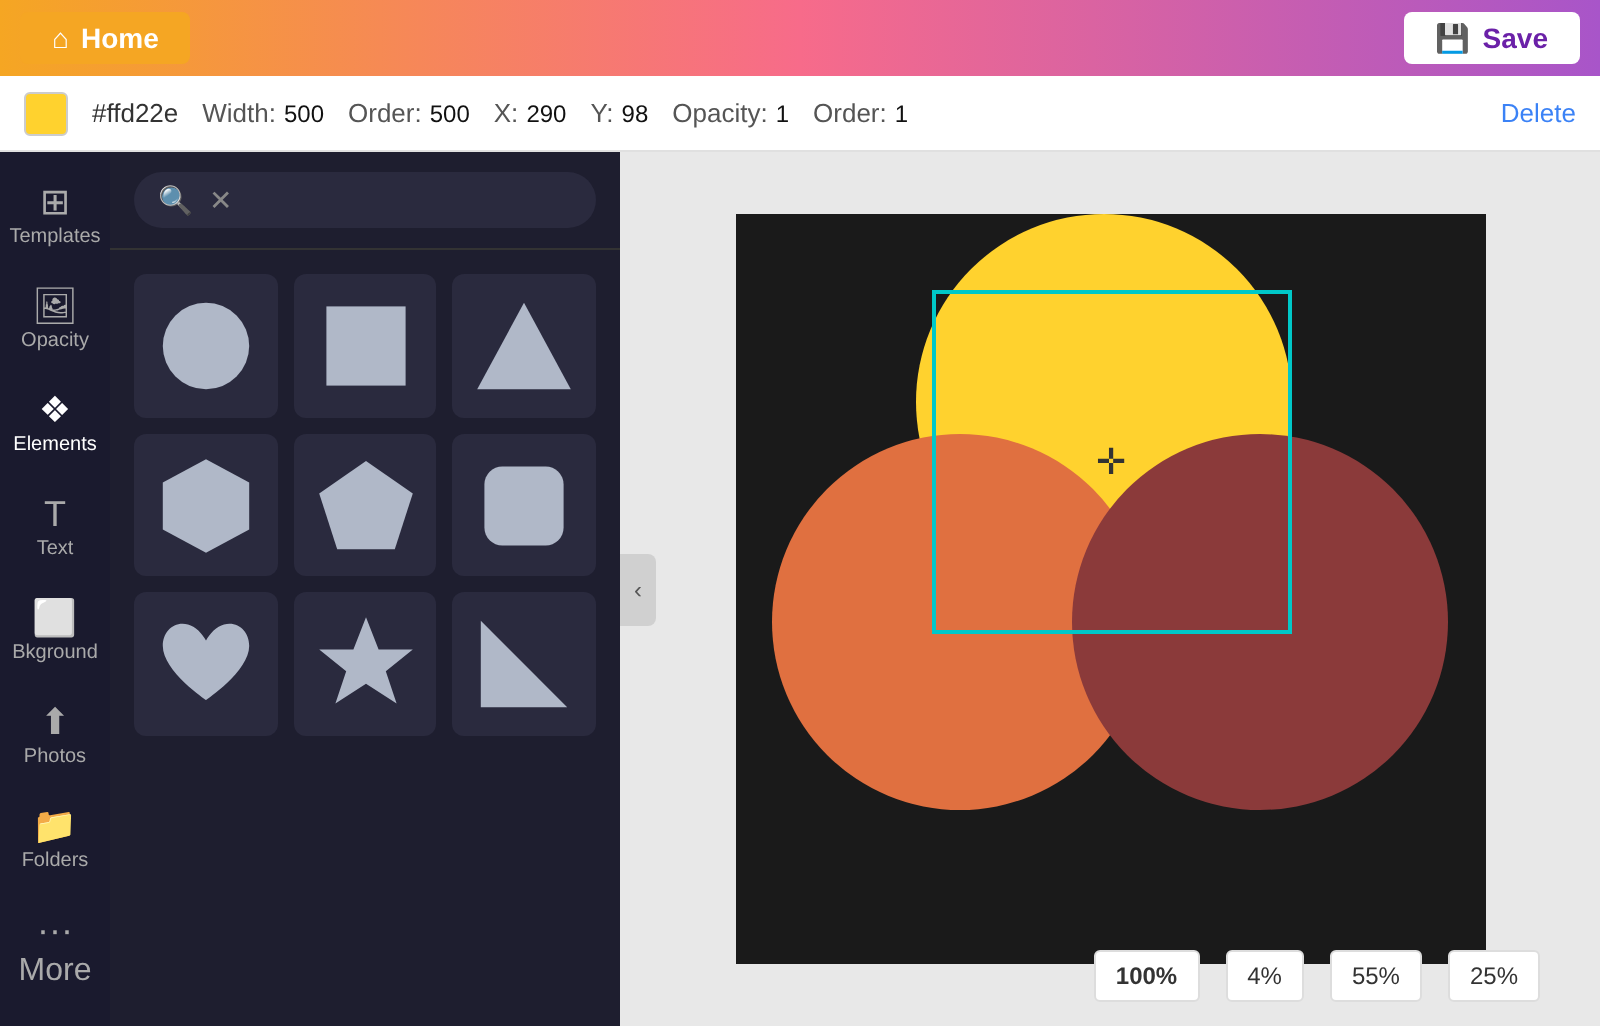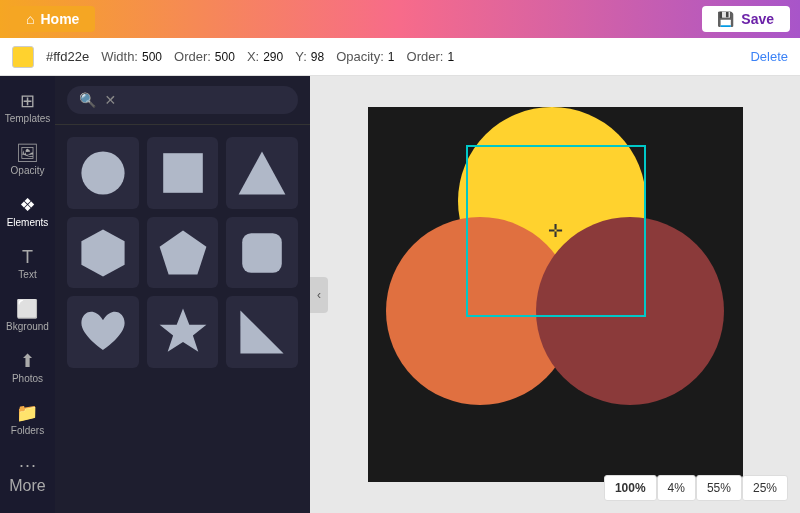--- a/index.html
+++ b/index.html
@@ -240,23 +240,23 @@
       background: #8b3a3a;
       border-radius: 50%;
       top: 110px;
       left: 168px;
     }
 
     
     #zoom-controls {
       position: absolute;
       bottom: 12px;
-      right: 12px;
-      display: flex;
-      gap: 0;
+      right: 30px;
+      display: flex;
+      gap: 13px;
     }
     .zoom-btn {
       background: white;
       border: 1px solid #ddd;
       padding: 5px 10px;
       font-size: 12px;
       cursor: pointer;
       border-radius: 3px;
       color: #333;
     }

